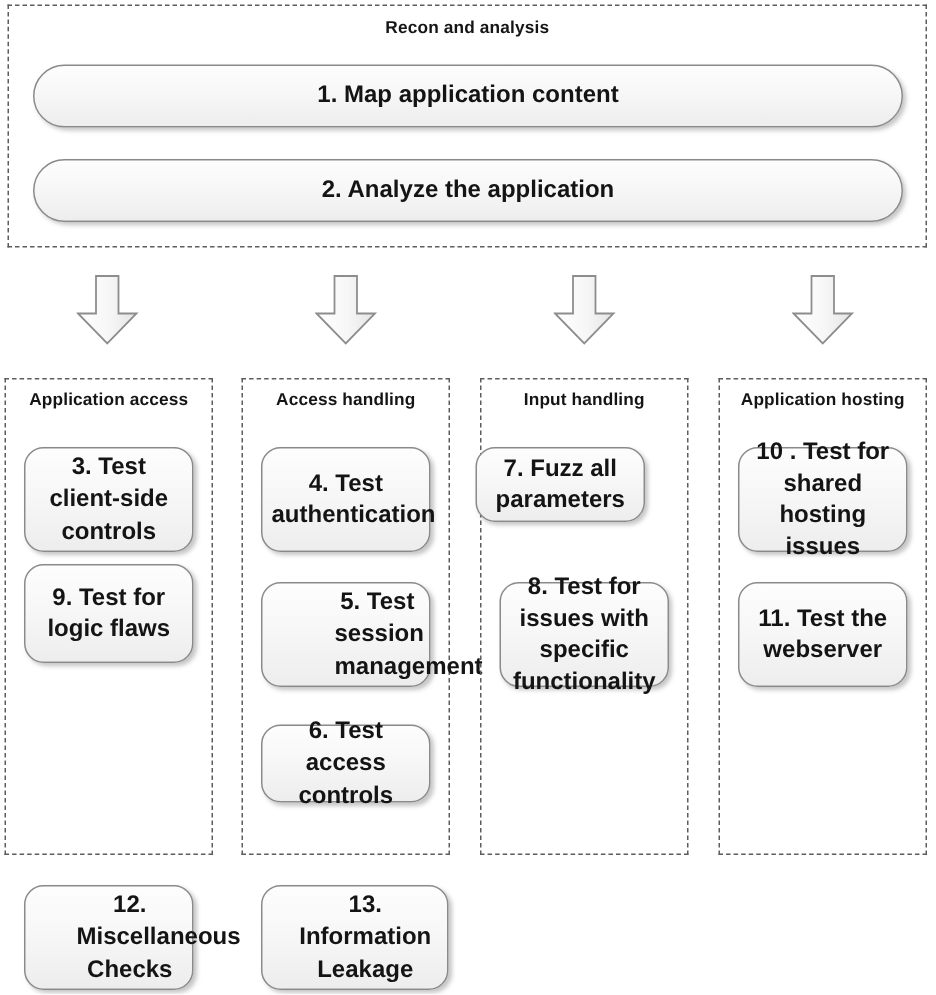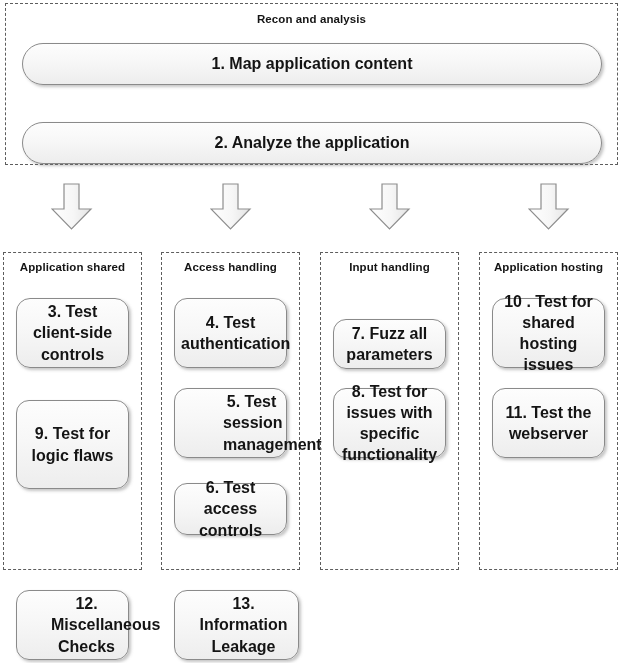--- a/index.html
+++ b/index.html
@@ -92,21 +92,21 @@
 <div id="canvas">
 
   <div class="dashed-group" style="left:5px; top:3px; width:613px; height:162px;"></div>
 
   <div class="group-title" style="left:5px; top:13px; width:613px;">Recon and analysis</div>
 
   <div class="step-box wide" style="left:22px; top:43px; width:580px; height:42px;">
     <span class="label">1. Map application content</span>
   </div>
 
-  <div class="step-box wide" style="left:22px; top:106px; width:580px; height:42px;margin-top:16px;">
+  <div class="step-box wide" style="left:22px; top:106px; width:580px; height:42px;">
     <span class="label">2. Analyze the application</span>
   </div>
 
   <div class="down-arrow" style="left:51px; top:183px;">
     <svg width="42" height="48" viewBox="0 0 42 48">
       <defs>
         <linearGradient id="agrad1" x1="0" y1="0" x2="1" y2="0">
           <stop offset="0%" stop-color="#ffffff"></stop>
           <stop offset="55%" stop-color="#f6f6f6"></stop>
           <stop offset="100%" stop-color="#e4e4e4"></stop>
@@ -129,27 +129,27 @@
   </div>
 
   <div class="down-arrow" style="left:528px; top:183px;">
     <svg width="42" height="48" viewBox="0 0 42 48">
       <polygon points="13,1 28,1 28,26 40,26 20.5,46 1,26 13,26" fill="url(#agrad1)" stroke="#8d8d8d" stroke-width="1.2" stroke-linejoin="miter"></polygon>
     </svg>
   </div>
 
   <div class="dashed-group" style="left:3px; top:252px; width:139px; height:318px;"></div>
 
-  <div class="col-title" style="left:3px; top:261px; width:139px;">Application shared</div>
+  <div class="col-title" style="left:3px; top:261px; width:139px;">Application access</div>
 
-  <div class="step-box" style="left:16px; top:298px; width:113px; height:70px;border-radius:14px;">
+  <div class="step-box" style="left:16px; top:298px; width:113px; height:70px;">
     <span class="label">3. Test client-side controls</span>
   </div>
 
-  <div class="step-box" style="left:16px; top:400px; width:113px; height:89px;">
+  <div class="step-box" style="left:16px; top:376px; width:113px; height:66px;">
     <span class="label">9. Test for logic flaws</span>
   </div>
 
   <div class="dashed-group" style="left:161px; top:252px; width:139px; height:318px;"></div>
 
   <div class="col-title" style="left:161px; top:261px; width:139px;">Access handling</div>
 
   <div class="step-box" style="left:174px; top:298px; width:113px; height:70px;">
     <span class="label">4. Test authentication</span>
   </div>
@@ -159,21 +159,21 @@
   </div>
 
   <div class="step-box" style="left:174px; top:483px; width:113px; height:52px;">
     <span class="label">6. Test access controls</span>
   </div>
 
   <div class="dashed-group" style="left:320px; top:252px; width:139px; height:318px;"></div>
 
   <div class="col-title" style="left:320px; top:261px; width:139px;">Input handling</div>
 
-  <div class="step-box" style="left:333px; top:298px; width:113px; height:50px;margin-top:21px;">
+  <div class="step-box" style="left:317px; top:298px; width:113px; height:50px;">
     <span class="label">7. Fuzz all parameters</span>
   </div>
 
   <div class="step-box" style="left:333px; top:388px; width:113px; height:70px;">
     <span class="label">8. Test for issues with specific functionality</span>
   </div>
 
   <div class="dashed-group" style="left:479px; top:252px; width:139px; height:318px;"></div>
 
   <div class="col-title" style="left:479px; top:261px; width:139px;">Application hosting</div>

